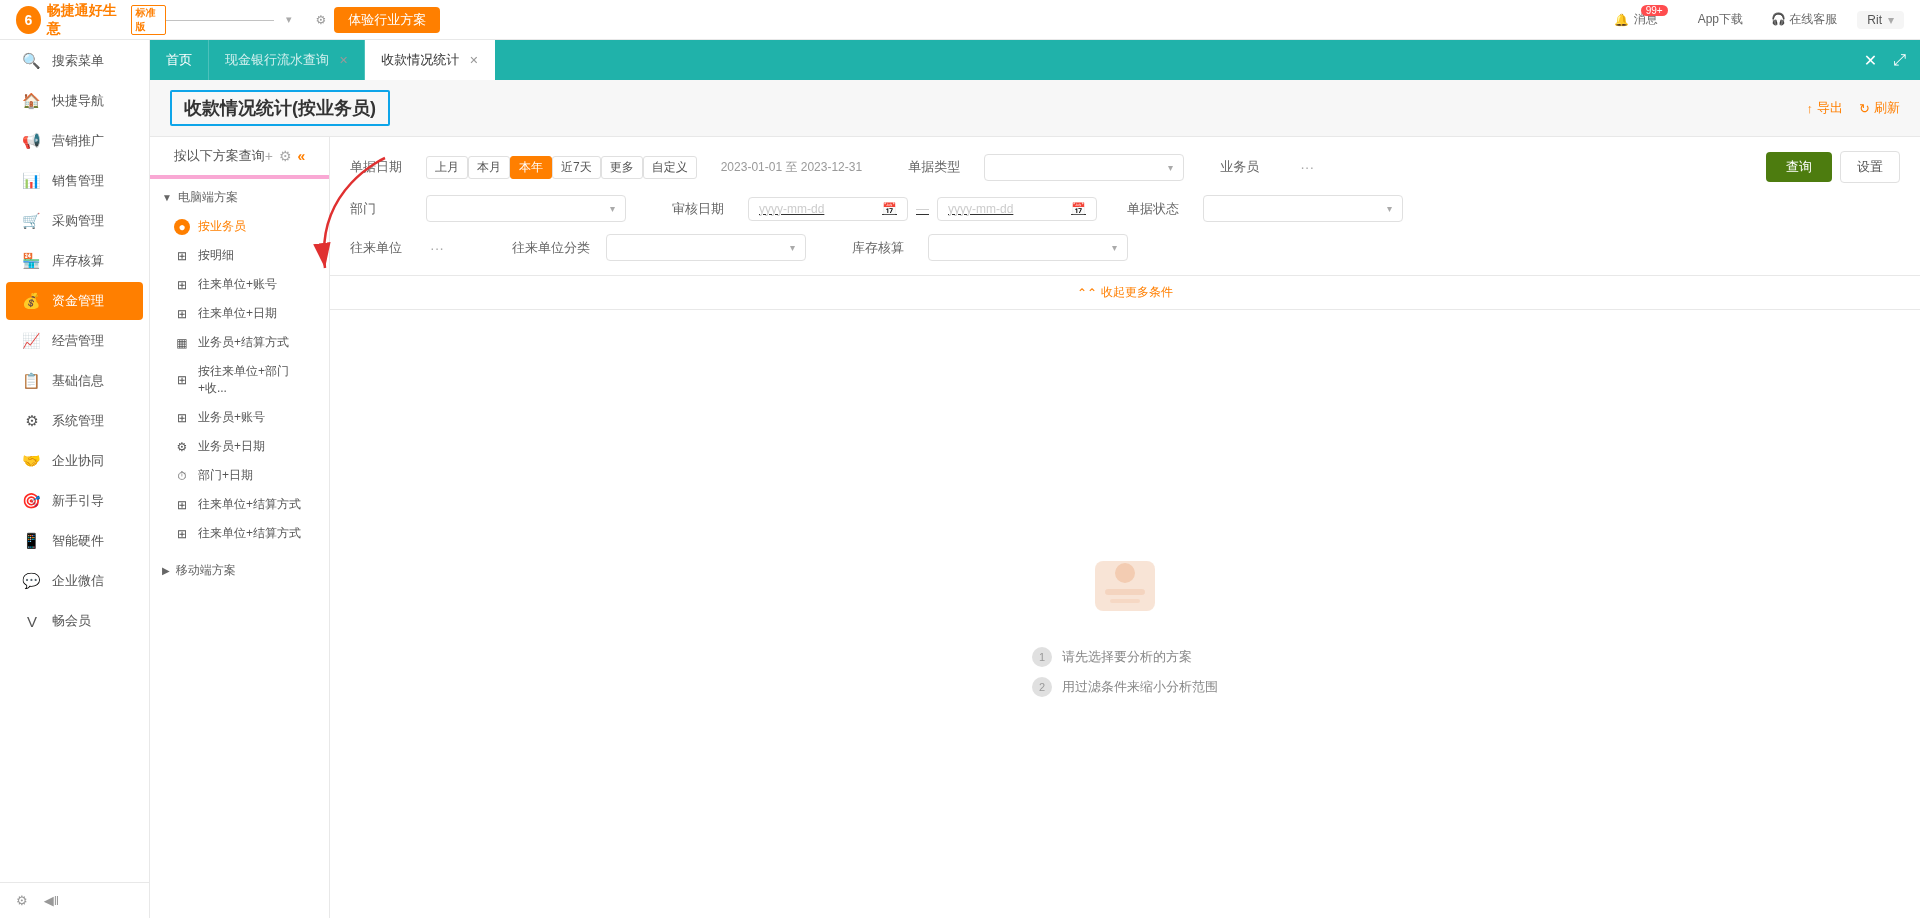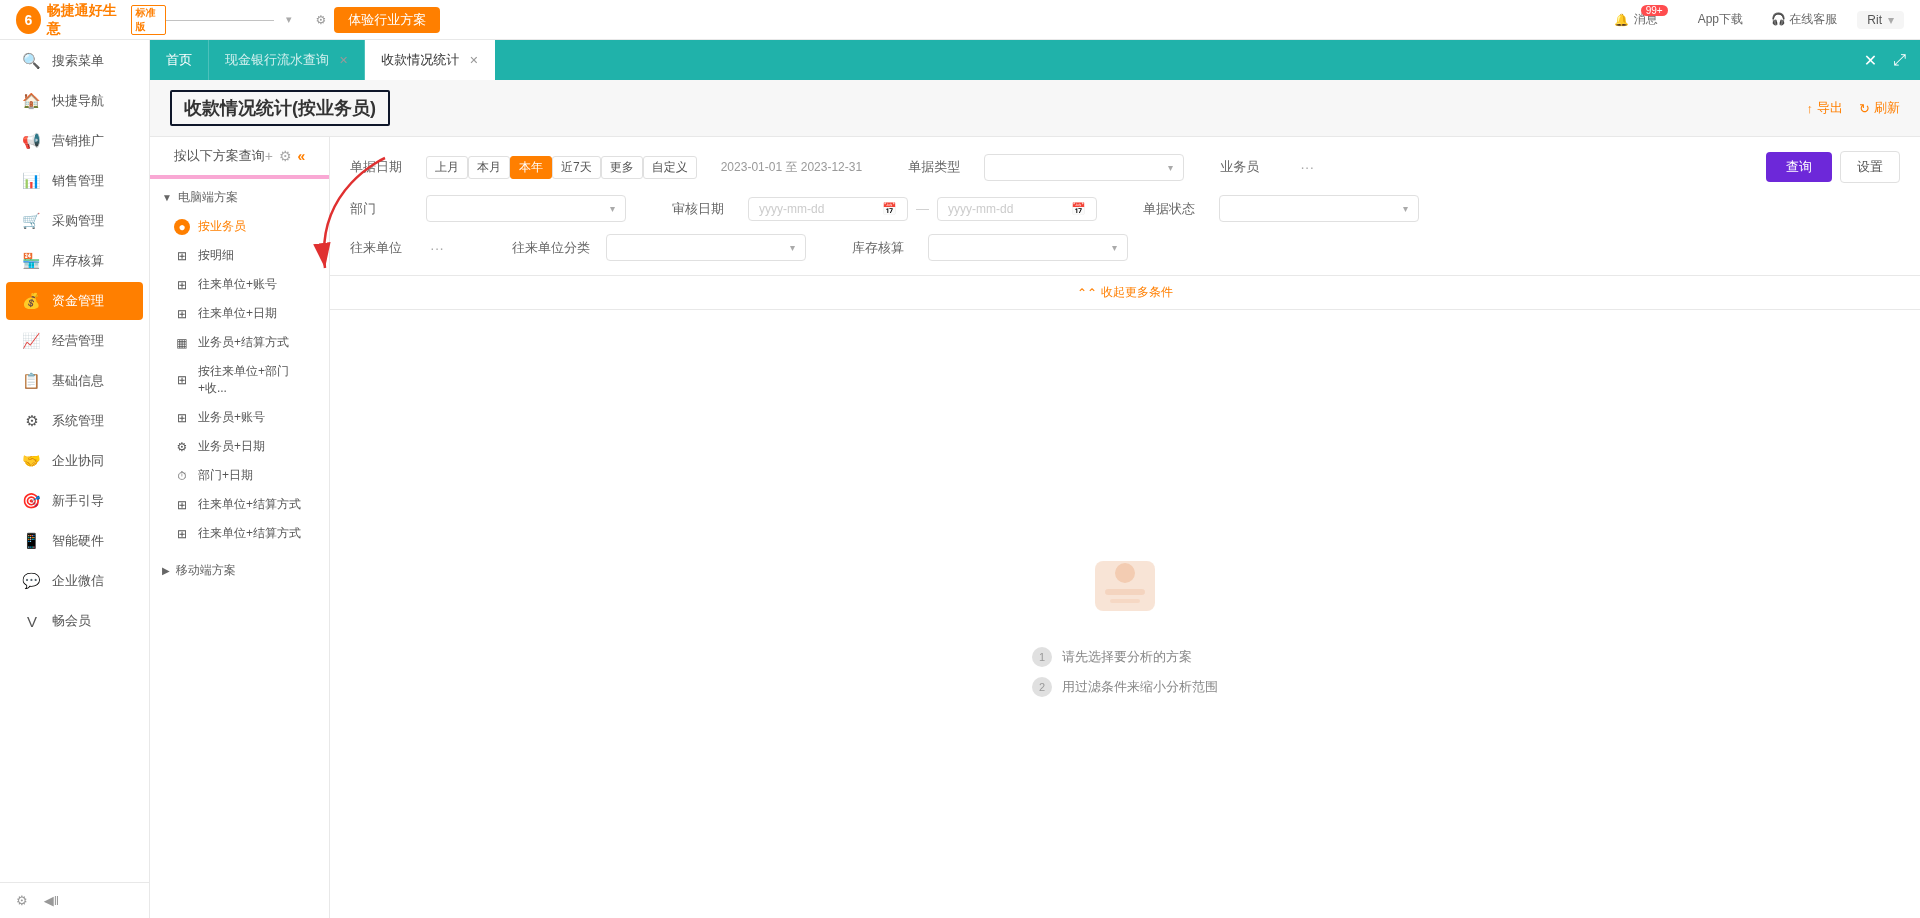--- a/index.html
+++ b/index.html
@@ -172,21 +172,21 @@
       padding: 10px 20px;
       display: flex;
       align-items: center;
       justify-content: space-between;
       border-bottom: 1px solid #e8e8e8;
     }
     .page-title {
       font-size: 18px;
       font-weight: bold;
       color: #333;
-      border: 2px solid #0f172a;
+      border: 2px solid #0ea5e9;
       padding: 4px 12px;
       border-radius: 2px;
     }
     .page-header-actions {
       display: flex;
       align-items: center;
       gap: 16px;
     }
     .action-btn {
       display: flex;
@@ -340,30 +340,31 @@
       background: #fff;
       font-size: 12px;
       color: #ccc;
       min-width: 160px;
     }
     .filter-dash { color: #ccc; }
     .filter-input-calendar {
       display: flex;
       align-items: center;
       gap: 8px;
+      text-decoration: underline;
     }
     .more-dots { color: #aaa; cursor: pointer; font-size: 14px; margin: 0 4px; }
     .filter-actions-right {
       margin-left: auto;
       display: flex;
       gap: 8px;
       align-items: center;
     }
     .query-btn {
-      background: #6d28d9;
+      background: #4d7c0f;
       color: #fff;
       border: none;
       border-radius: 4px;
       padding: 6px 20px;
       cursor: pointer;
       font-size: 13px;
     }
     .settings-btn {
       background: #fff;
       color: #555;
@@ -690,21 +691,21 @@
               <span>yyyy-mm-dd</span>
               <span style="margin-left:auto; color:#aaa;">📅</span>
             </div>
             <span class="filter-dash">—</span>
             <div class="filter-input">
               <span>yyyy-mm-dd</span>
               <span style="margin-left:auto; color:#aaa;">📅</span>
             </div>
           </div>
 
-          <span class="filter-label" style="margin-left:30px;">单据状态</span>
+          <span class="filter-label" style="margin-left:14px;">单据状态</span>
           <div class="filter-select" style="min-width:200px;">
             <span style="color:#ccc;">　</span>
             <span class="chevron">▾</span>
           </div>
         </div>
 
         <div class="filter-row">
           <span class="filter-label">往来单位</span>
           <span class="more-dots">···</span>
 

